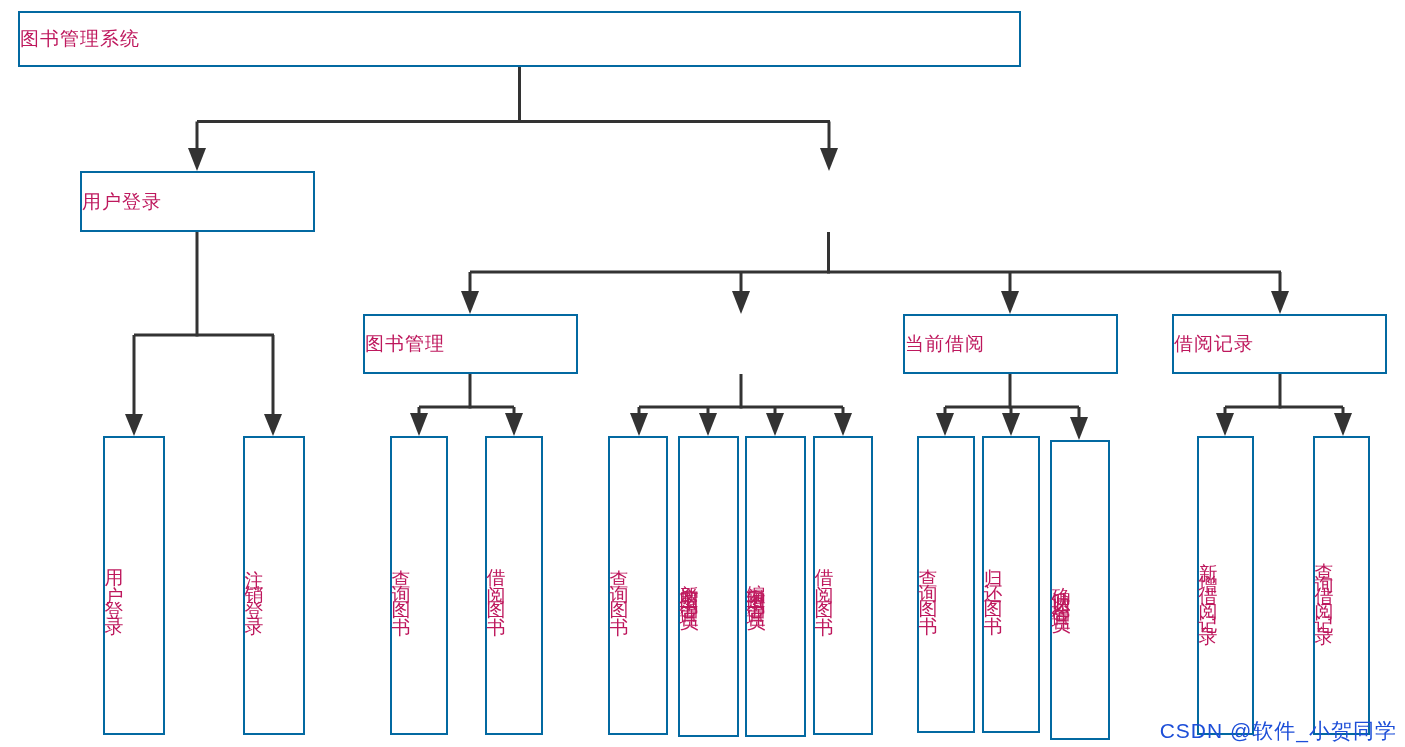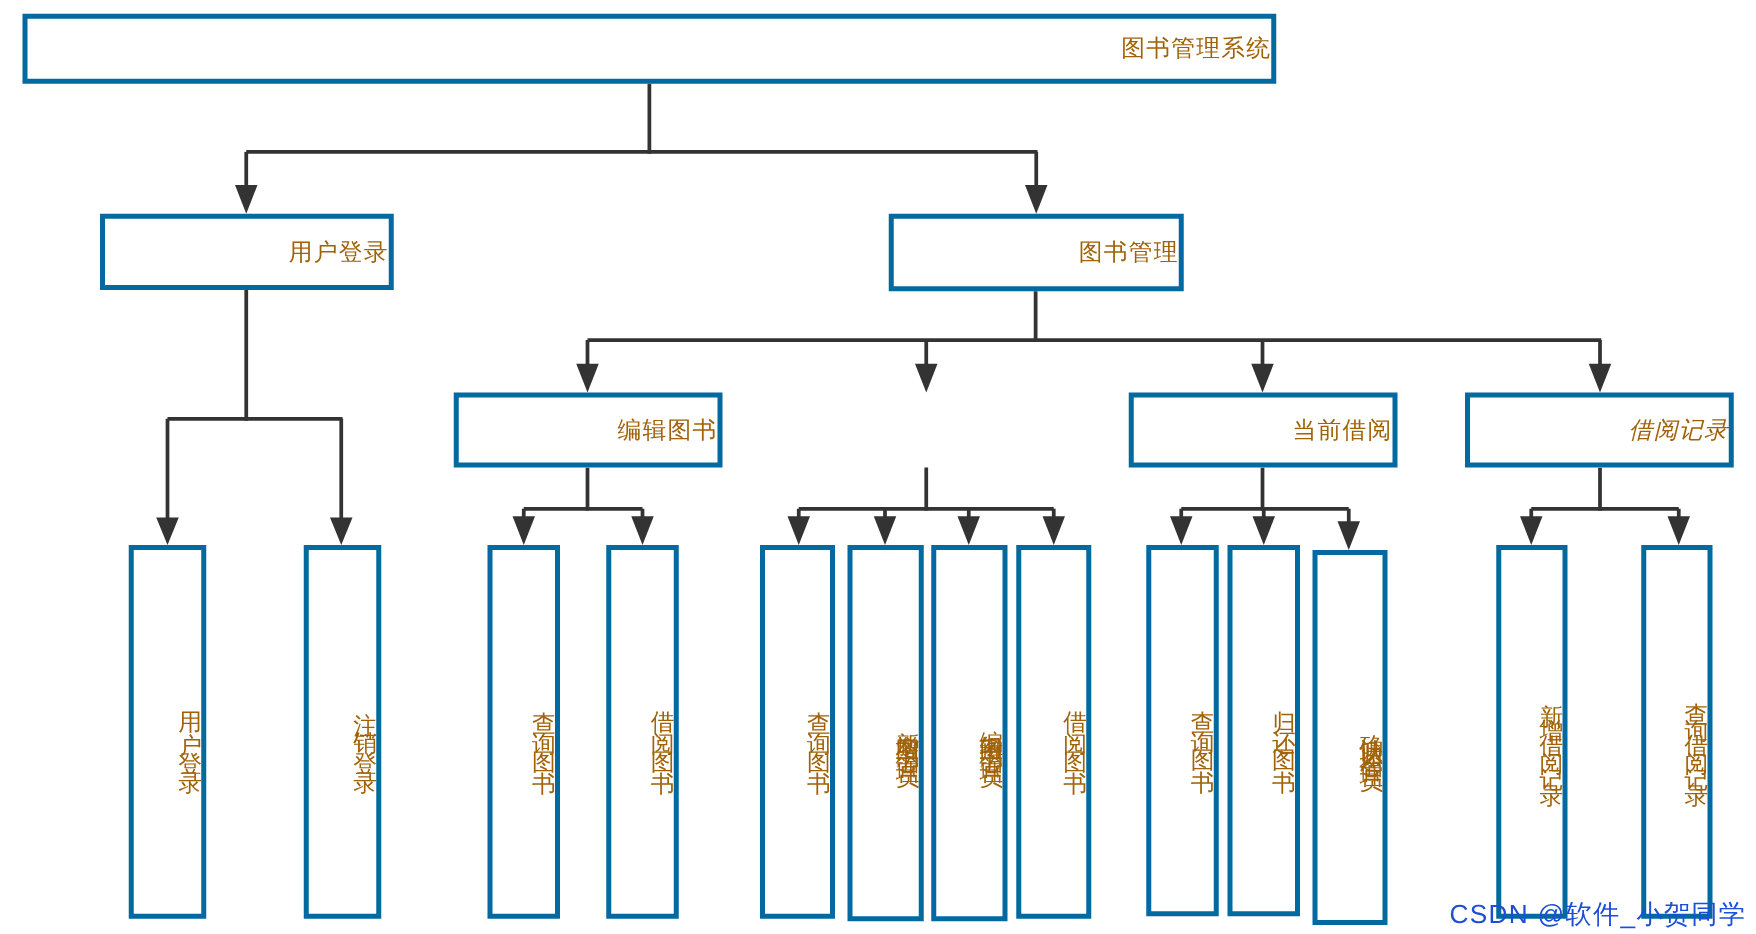--- a/index.html
+++ b/index.html
@@ -24,26 +24,26 @@
   svg.connectors line {
     stroke: #333333;
     stroke-width: 3;
   }
   svg.connectors polygon {
     fill: #333333;
   }
   .node {
     position: absolute;
     box-sizing: border-box;
-    border: 4px solid #0369a1;
+    border: 2px solid #0369a1;
     background: #ffffff;
     display: flex;
     align-items: center;
-    justify-content: flex-end;
-    color: #a16207;
+    justify-content: flex-start;
+    color: #be185d;
     z-index: 2;
   }
   .node.h {
     font-size: 19px;
     letter-spacing: 1px;
   }
   .node.v span {
     writing-mode: vertical-lr;
     text-orientation: mixed;
     font-size: 19px;
@@ -144,31 +144,28 @@
     </g>
   </svg>
 
   <div class="node h" style="left:18px; top:11px; width:1003px; height:56px;">
     <span>图书管理系统</span>
   </div>
 
   <div class="node h" style="left:80px; top:171px; width:235px; height:61px;">
     <span>用户登录</span>
   </div>
-  <div class="node h" style="left:711px; top:171px; width:236px; height:62px;">
+
+  <div class="node h" style="left:363px; top:314px; width:215px; height:60px;">
     <span>图书管理</span>
-  </div>
-
-  <div class="node h" style="left:363px; top:314px; width:215px; height:60px;">
-    <span>编辑图书</span>
   </div>
   <div class="node h" style="left:903px; top:314px; width:215px; height:60px;">
     <span>当前借阅</span>
   </div>
-  <div class="node h" style="left:1172px; top:314px; width:215px; height:60px;font-style:italic;">
+  <div class="node h" style="left:1172px; top:314px; width:215px; height:60px;">
     <span>借阅记录</span>
   </div>
 
   <div class="node v ls4" style="left:103px; top:436px; width:62px; height:299px;">
     <span>用户登录</span>
   </div>
   <div class="node v ls4" style="left:243px; top:436px; width:62px; height:299px;">
     <span>注销登录</span>
   </div>
 

